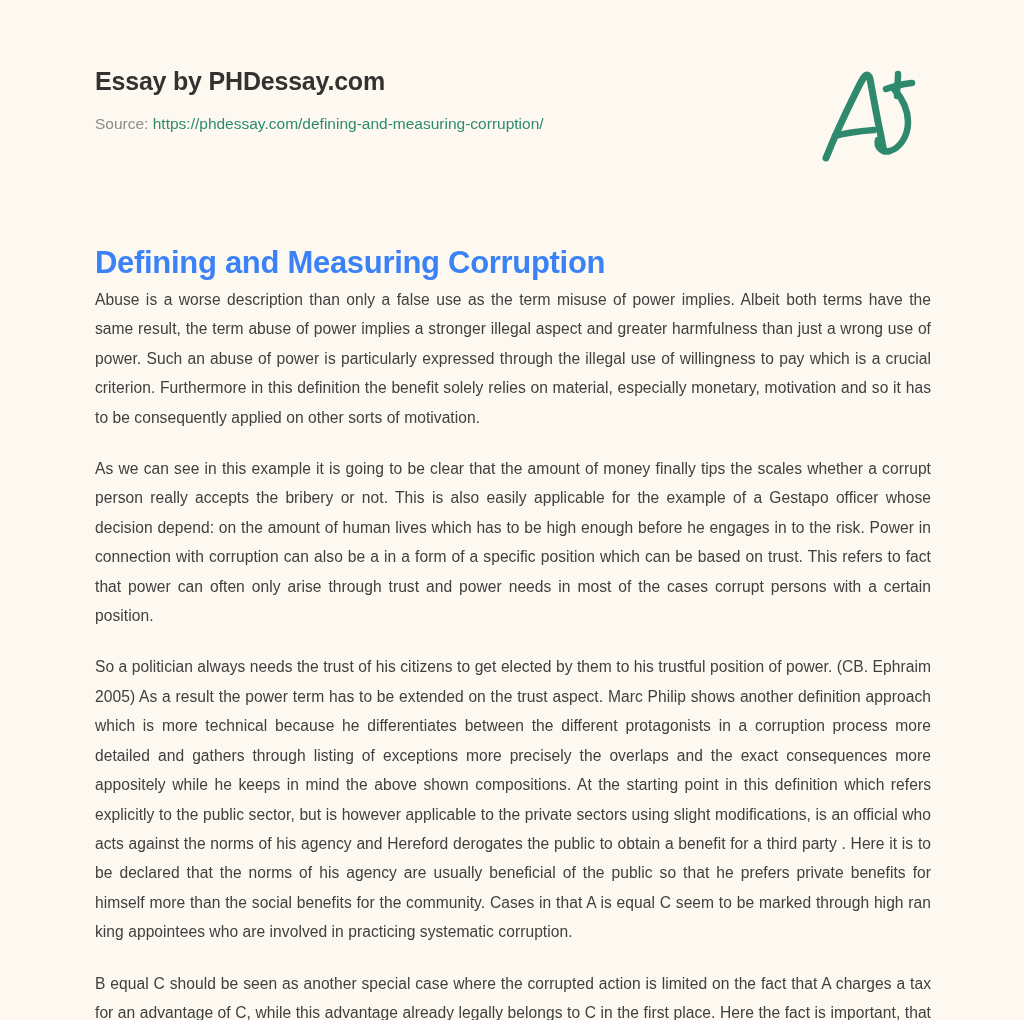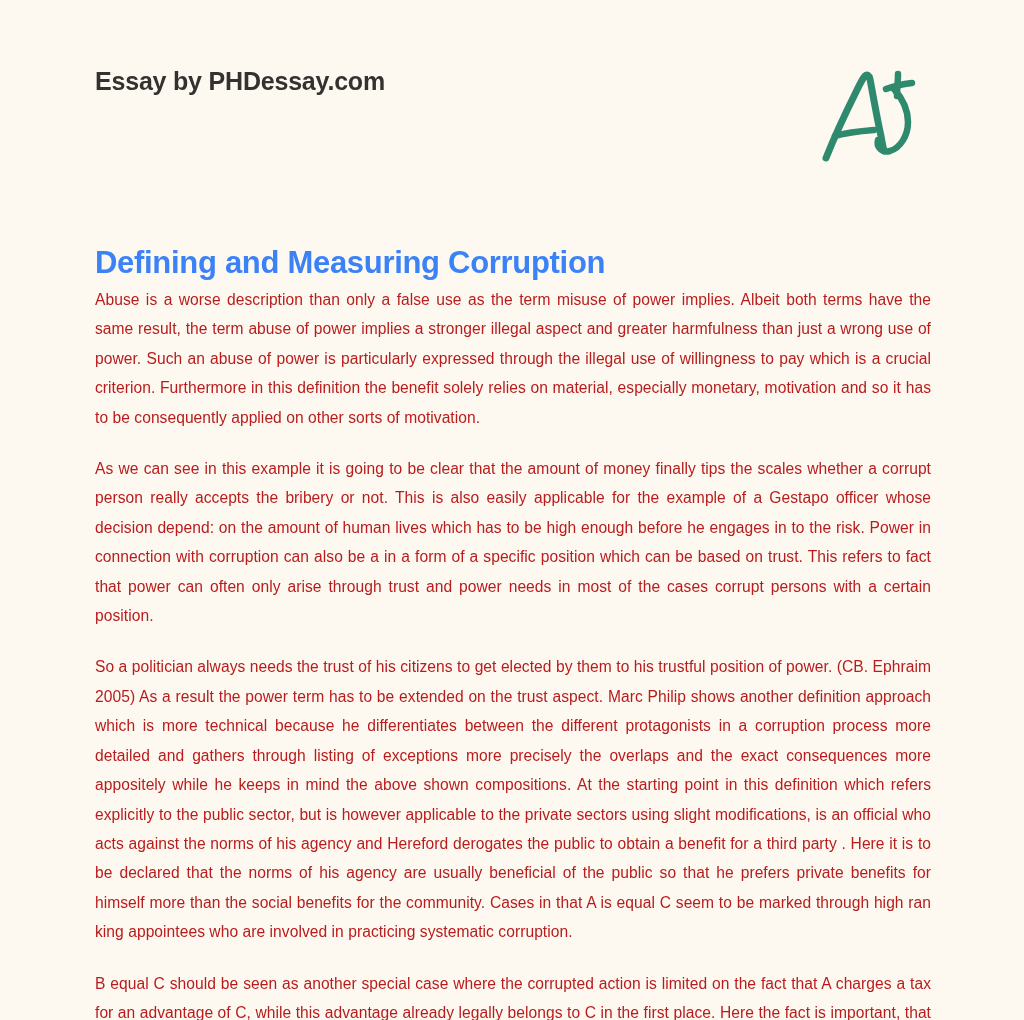--- a/index.html
+++ b/index.html
@@ -84,34 +84,38 @@
     position: absolute;
     left: 95px;
     top: 285px;
     width: 836px;
   }
   .body-copy p {
     margin: 0 0 22px 0;
     font-size: 15.6px;
     line-height: 29.4px;
     text-align: justify;
-    color: #b91c1c;
+    color: #404040;
     letter-spacing: 0.05px;
   }
   .body-copy p:last-child {
     margin-bottom: 0;
   }
 </style>
 </head>
 <body>
 
 <div class="page">
 
   <div class="header">
     <div class="brandline">Essay by PHDessay.com</div>
+    <div class="sourceline">
+      <span class="src-label">Source:</span>
+      <a class="src-url" href="#">https://phdessay.com/defining-and-measuring-corruption/</a>
+    </div>
   </div>
 
   <div class="logo">
     <svg viewBox="0 0 120 110" xmlns="http://www.w3.org/2000/svg" fill="none" stroke="#2f8a6d" stroke-linecap="round" stroke-linejoin="round">
 
       <path d="M14 96 C22 76 34 50 44 30 C47 24 50 17 53 14 C55 12 57 13 58 17 C61 33 65 56 69 74 C70 80 71 85 72 89" stroke-width="7"></path>
       <path d="M23 74 C33 71 49 69 62 68" stroke-width="6.5"></path>
 
       <path d="M82 27 C90 36 96 48 96 60 C96 74 88 86 78 89 C70 91 64 85 66 78" stroke-width="6.5"></path>
 

